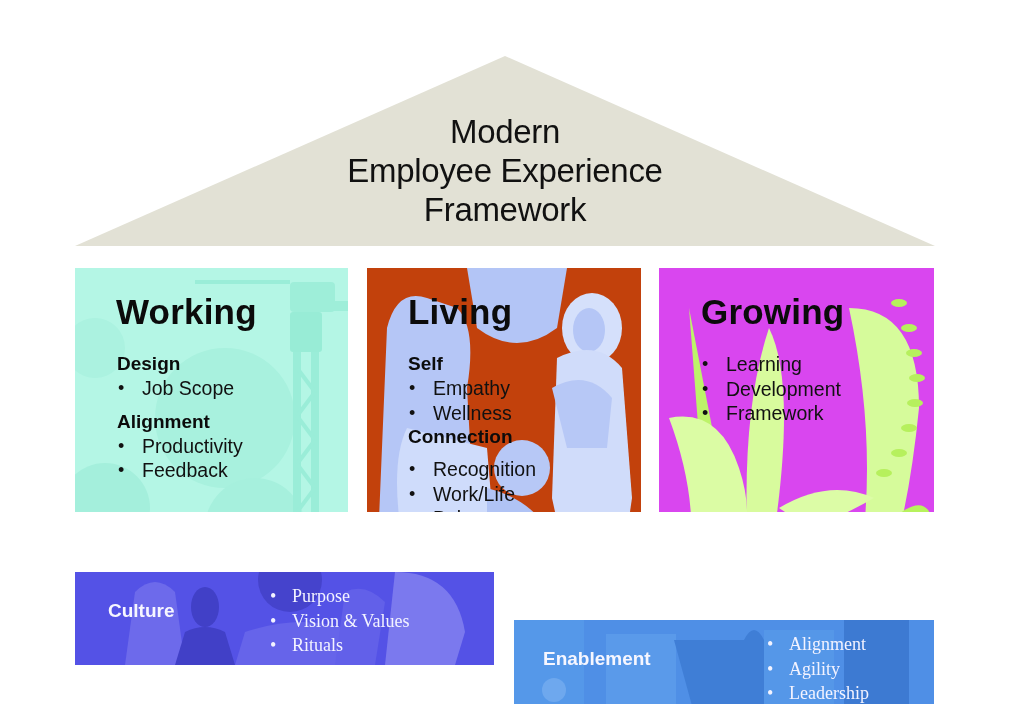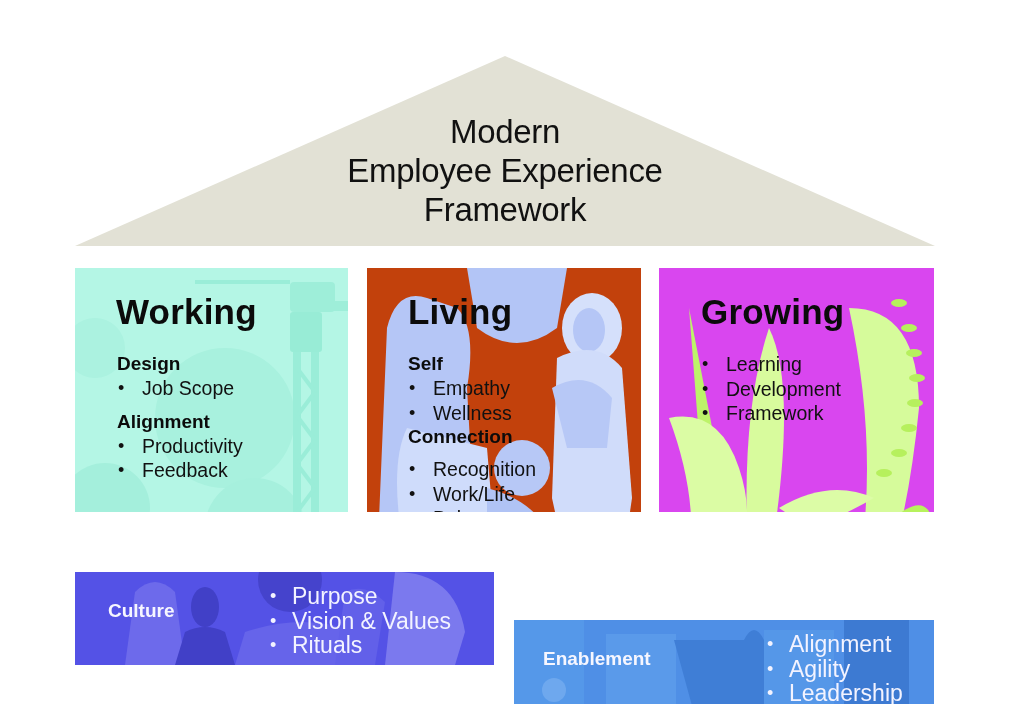--- a/index.html
+++ b/index.html
@@ -44,21 +44,21 @@
   .base { position: absolute; top: 572px; height: 93px; overflow: hidden; color: #fff; }
   .base svg.bg { position: absolute; left: 0; top: 0; }
   #culture { left: 75px; width: 419px; background: #5452e6; }
   #enablement { left: 514px; width: 420px; background: #4f8fe6; margin-top: 48px; }
   .base-title {
     position: absolute; top: 22px; font-weight: bold; font-size: 19px; line-height: 34px; color: #f6f6ff;
   }
   #culture .base-title { left: 33px; }
   #enablement .base-title { left: 29px; }
   .base .list { position: absolute; top: 12px; }
-  .base .list li { color: #f3f3ff; font-size: 23px; line-height: 24.5px; padding-left: 23px; }
+  .base .list li { color: #f3f3ff; font-size: 18px; line-height: 24.5px; padding-left: 23px; font-family: Liberation Serif, serif; }
   #culture .list { left: 194px; }
   #enablement .list { left: 252px; }
 </style>
 </head>
 <body>
 
 <div class="roof">
   <svg width="1024" height="260">
     <polygon points="505,56 935,246 75,246" fill="#e2e1d5"></polygon>
   </svg>

